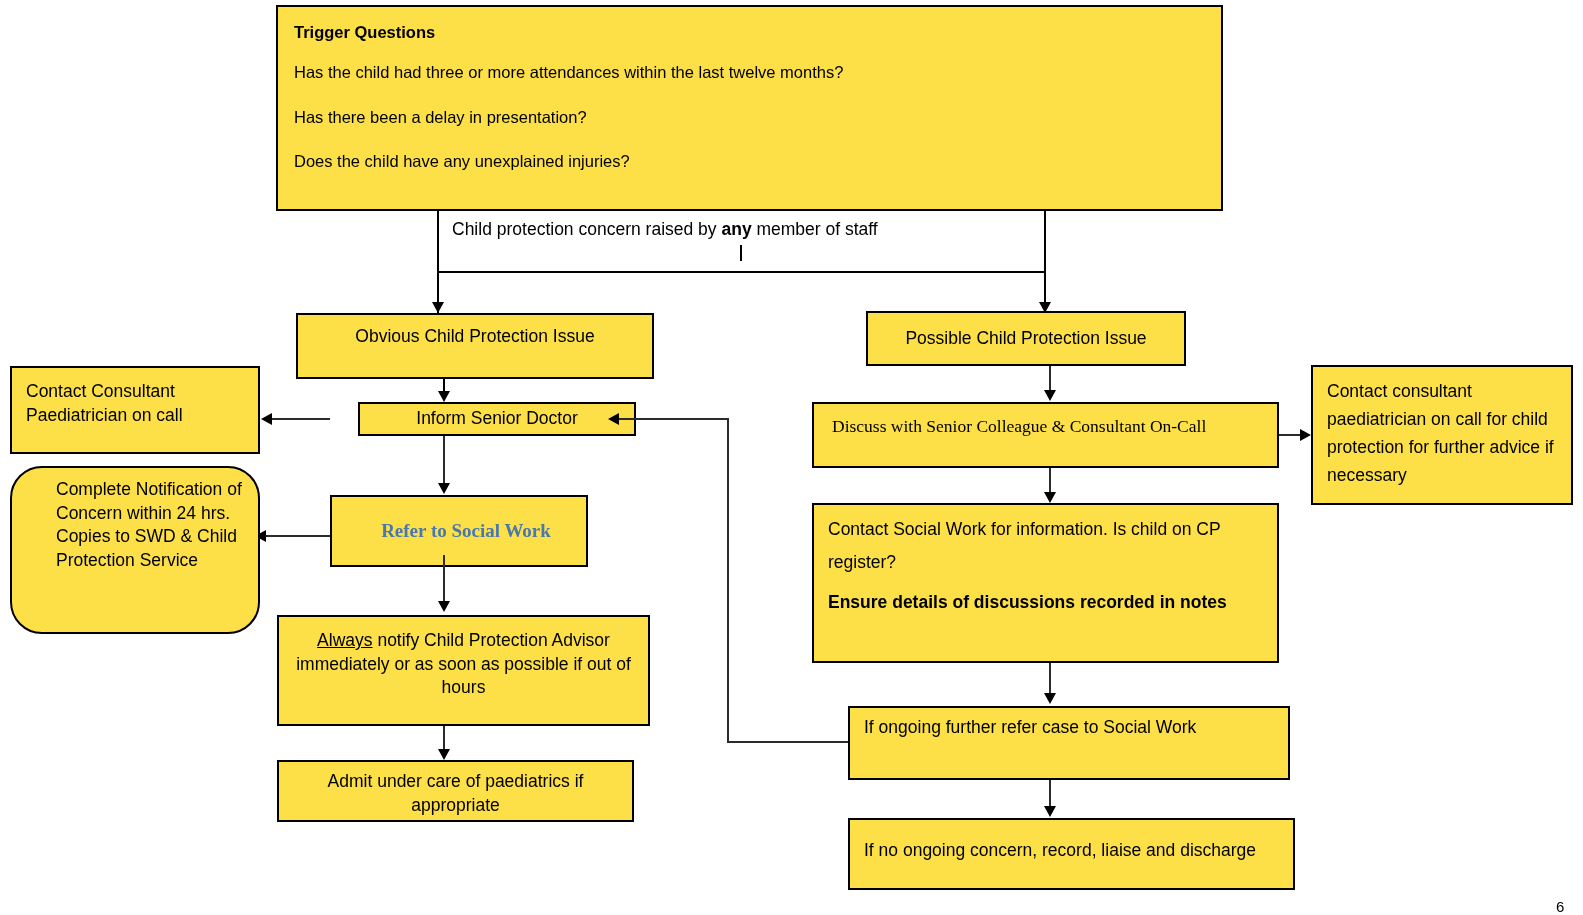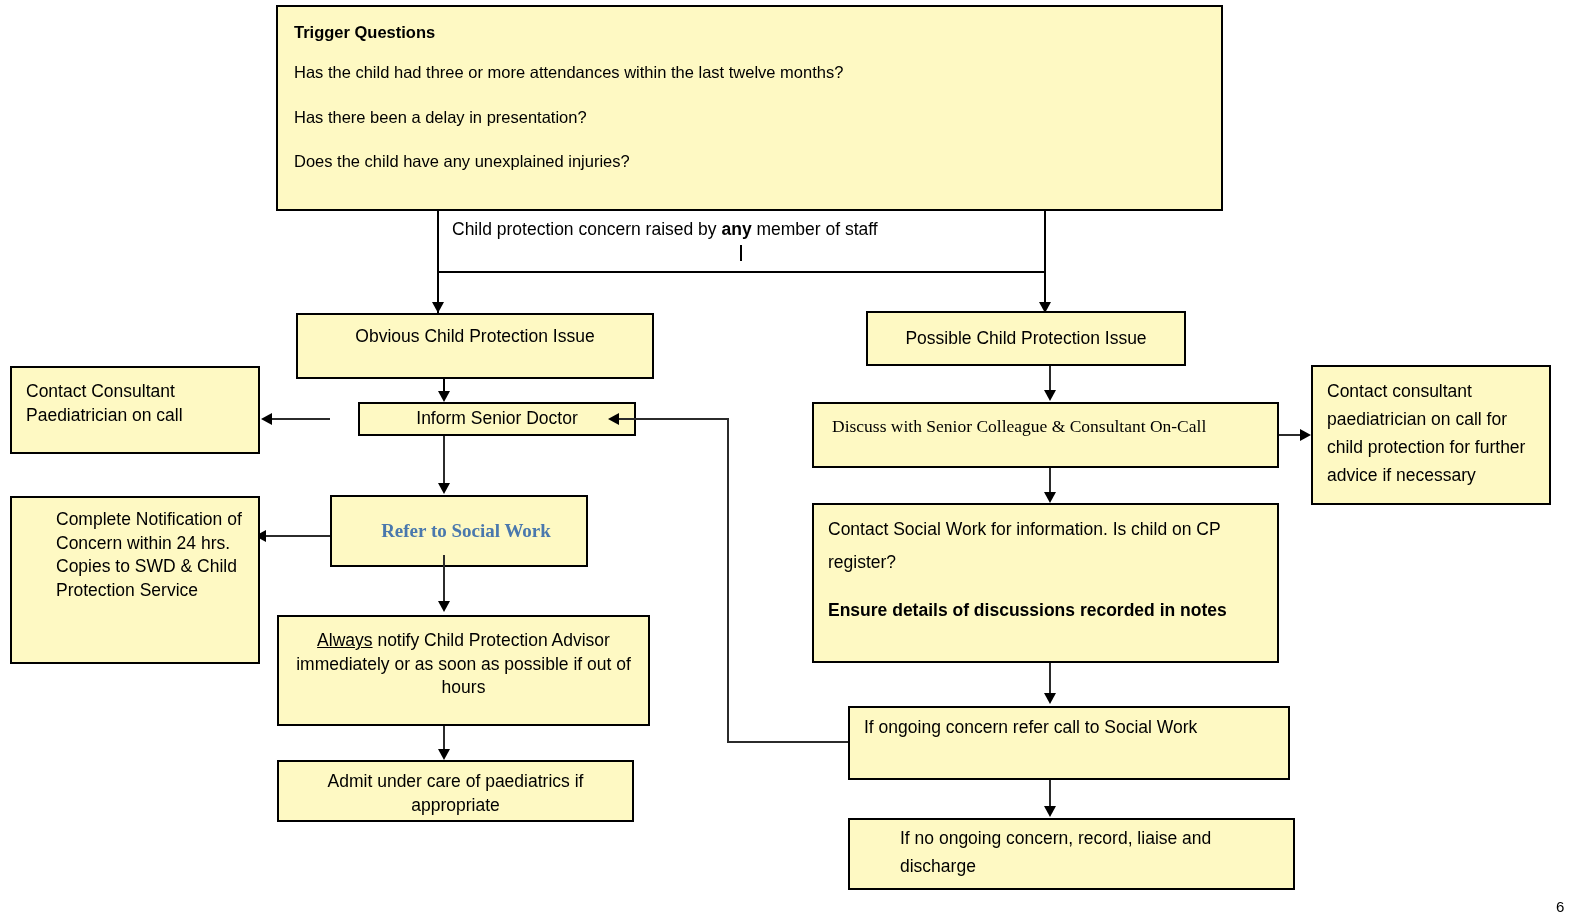--- a/index.html
+++ b/index.html
@@ -14,21 +14,21 @@
   #canvas {
     position: relative;
     width: 1583px;
     height: 915px;
     background: #ffffff;
     overflow: hidden;
   }
   .box {
     position: absolute;
     border: 2px solid #000000;
-    background: #fef9c3;
+    background: #fde047;
     box-sizing: border-box;
     font-size: 17.5px;
     line-height: 1.35;
     color: #000000;
   }
   .box .inner {
     padding: 6px 10px;
   }
   .ctr { text-align: center; }
   .lft { text-align: left; }
@@ -158,21 +158,21 @@
   <div class="ln vline thin" style="left:443px; top:436px; height:49px;"></div>
   <div class="arrow-down" style="left:438px; top:483px;"></div>
 
   <div class="box" style="left:330px; top:495px; width:258px; height:72px;">
     <div class="vcenter lft refer-sw" style="padding-left:14px; color:#4a78ad;">Refer to Social Work</div>
   </div>
 
   <div class="ln hline thin" style="left:266px; top:535px; width:64px;"></div>
   <div class="arrow-left" style="left:255px; top:530px;"></div>
 
-  <div class="box" style="left:10px; top:496px; width:250px; height:168px;">
+  <div class="box" style="left:10px; top:466px; width:250px; height:168px;border-radius:32px;">
     <div class="inner lft" style="padding:10px 14px 10px 44px;">Complete Notification of Concern within 24 hrs. Copies to SWD &amp; Child Protection Service</div>
   </div>
 
   <div class="ln vline thin" style="left:443px; top:555px; height:48px;"></div>
   <div class="arrow-down" style="left:438px; top:601px;"></div>
 
   <div class="box" style="left:277px; top:615px; width:373px; height:111px;">
     <div class="inner ctr" style="padding:12px 14px;">
       <span class="uline">Always</span><span> notify Child Protection Advisor immediately or as soon as possible if out of hours</span>
     </div>
@@ -192,48 +192,48 @@
   <div class="ln vline thin" style="left:1049px; top:366px; height:26px;"></div>
   <div class="arrow-down" style="left:1044px; top:390px;"></div>
 
   <div class="box" style="left:812px; top:402px; width:467px; height:66px;">
     <div class="inner lft lh-16" style="padding:8px 18px;font-family:Liberation Serif, serif;">Discuss with Senior Colleague &amp; Consultant On-Call</div>
   </div>
 
   <div class="ln hline thin" style="left:1279px; top:434px; width:22px;"></div>
   <div class="arrow-right" style="left:1300px; top:429px;"></div>
 
-  <div class="box" style="left:1311px; top:365px; width:240px; height:140px;">
+  <div class="box" style="left:1311px; top:365px; width:262px; height:140px;">
     <div class="inner lft lh-16" style="padding:10px 14px;">Contact consultant paediatrician on call for child protection for further advice if necessary</div>
   </div>
 
   <div class="ln vline thin" style="left:1049px; top:468px; height:26px;"></div>
   <div class="arrow-down" style="left:1044px; top:492px;"></div>
 
   <div class="box" style="left:812px; top:503px; width:467px; height:160px;">
     <div class="inner lft wide-lh" style="padding:8px 14px;">
       <div>Contact Social Work for information. Is child on CP register?</div>
-      <div class="bold" style="margin-top:14px;">Ensure details of discussions recorded in notes</div>
+      <div class="bold" style="margin-top:6px;">Ensure details of discussions recorded in notes</div>
     </div>
   </div>
 
   <div class="ln vline thin" style="left:1049px; top:663px; height:32px;"></div>
   <div class="arrow-down" style="left:1044px; top:693px;"></div>
 
   <div class="box" style="left:848px; top:706px; width:442px; height:74px;">
-    <div class="inner lft" style="padding:8px 14px;">If ongoing concern refer call to Social Work</div>
+    <div class="inner lft" style="padding:8px 14px;">If ongoing further refer case to Social Work</div>
   </div>
 
   <div class="ln hline thin" style="left:727px; top:741px; width:121px;"></div>
   <div class="ln vline thin" style="left:727px; top:418px; height:325px;"></div>
   <div class="ln hline thin" style="left:619px; top:418px; width:108px;"></div>
   <div class="arrow-left" style="left:608px; top:413px;"></div>
 
   <div class="ln vline thin" style="left:1049px; top:780px; height:28px;"></div>
   <div class="arrow-down" style="left:1044px; top:806px;"></div>
 
   <div class="box" style="left:848px; top:818px; width:447px; height:72px;">
-    <div class="inner lft lh-16" style="padding:4px 14px;margin-left:36px;">If no ongoing concern, record, liaise and discharge</div>
+    <div class="inner lft lh-16" style="padding:16px 14px;">If no ongoing concern, record, liaise and discharge</div>
   </div>
 
   <div class="pg-num" style="left:1556px; top:898px;">6</div>
 
 </div>
 
 </body></html>

